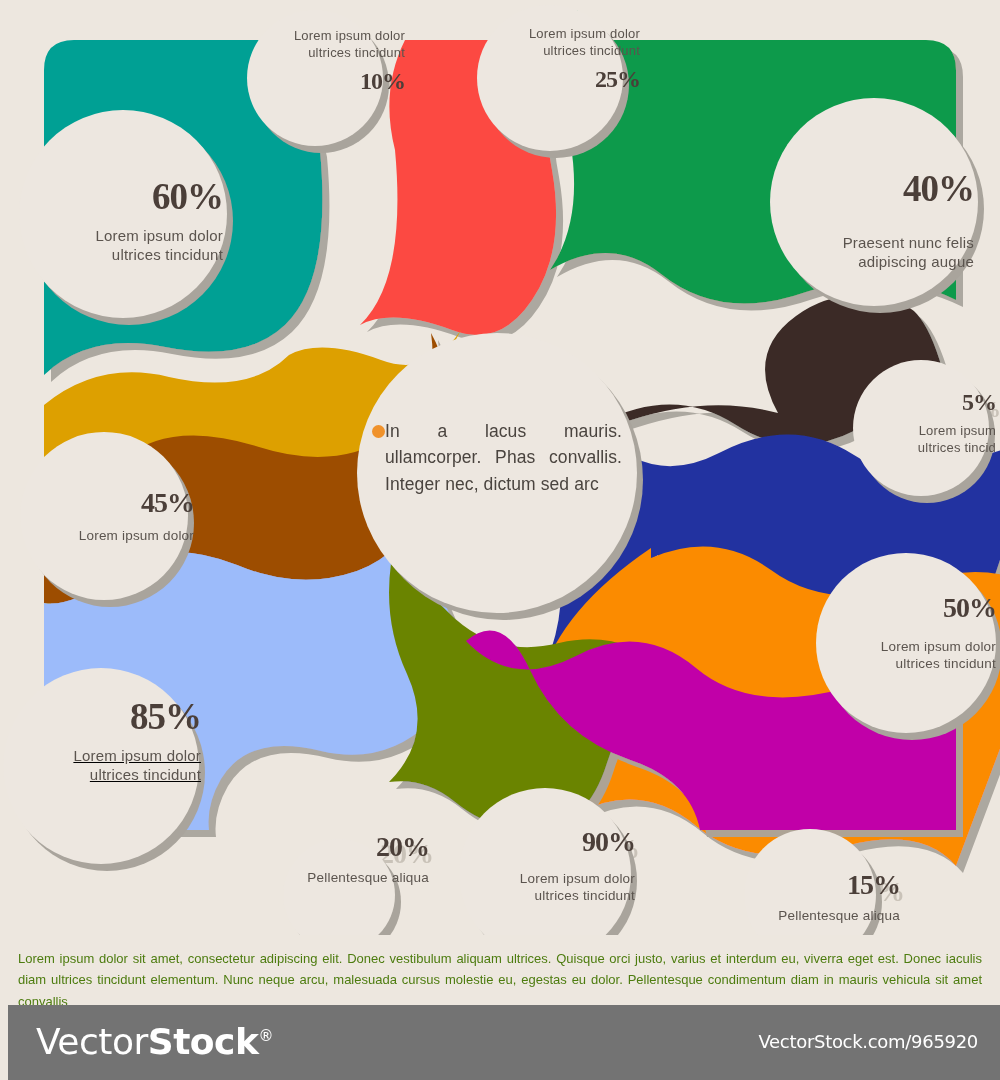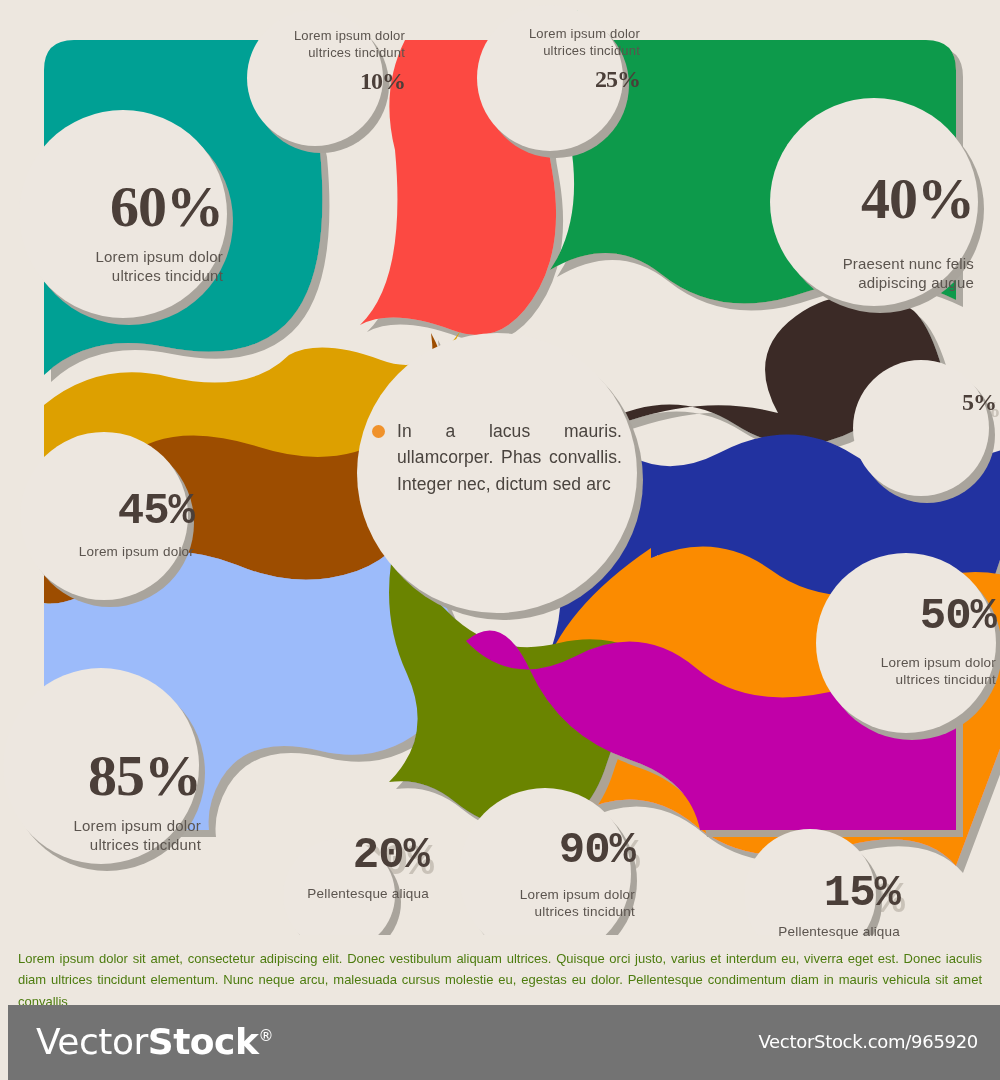--- a/index.html
+++ b/index.html
@@ -33,35 +33,34 @@
     z-index:-1;
   }
   .cap{
     color:#5B544E;
     line-height:1.28;
     letter-spacing:.2px;
     white-space:pre-line;
   }
 
   
-  .big .pct{font-size:58px;}
+  .big .pct{font-size:37px;}
   .big .cap{font-size:15px;}
-  .med .pct{font-size:44px;font-family:Liberation Mono, monospace;}
+  .med .pct{font-size:28px;}
   .med .cap{font-size:13.5px;}
   .sml .pct{font-size:24px;}
   .sml .cap{font-size:13px;}
 
   
   #center-text{
     position:absolute;
     left:372px;top:418px;
     width:250px;
     display:flex;
     align-items:flex-start;
-    gap:12px;
     pointer-events:none;
   }
   #center-bullet{
     width:13px;height:13px;border-radius:50%;
     background:#F0922B;flex:0 0 auto;margin-top:7px;
   }
   #center-para{
     font-size:17.5px;
     color:#4A443F;
     line-height:1.5;
@@ -224,32 +223,34 @@
       <span>45%</span>
     </div>
     <div class="cap" style="margin-top:10px;">Lorem ipsum dolor</div>
   </div>
 
   <div class="bubble sml" style="left:846px;top:390px;width:150px;">
     <div class="pct">
       <span class="ghost">5%</span>
       <span>5%</span>
     </div>
+    <div class="cap" style="margin-top:9px;">Lorem ipsum
+ultrices  tincid</div>
   </div>
 
   <div class="bubble med" style="left:816px;top:594px;width:180px;">
     <div class="pct">
       <span class="ghost">50%</span>
       <span>50%</span>
     </div>
     <div class="cap" style="margin-top:16px;">Lorem ipsum dolor
 ultrices  tincidunt</div>
   </div>
 
-  <div class="bubble big" style="left:1px;top:747px;width:200px;">
+  <div class="bubble big" style="left:1px;top:698px;width:200px;text-decoration:underline;">
     <div class="pct">
       <span class="ghost">85%</span>
       <span>85%</span>
     </div>
     <div class="cap" style="margin-top:11px;">Lorem ipsum dolor
 ultrices  tincidunt</div>
   </div>
 
   <div class="bubble med" style="left:249px;top:833px;width:180px;">
     <div class="pct">

